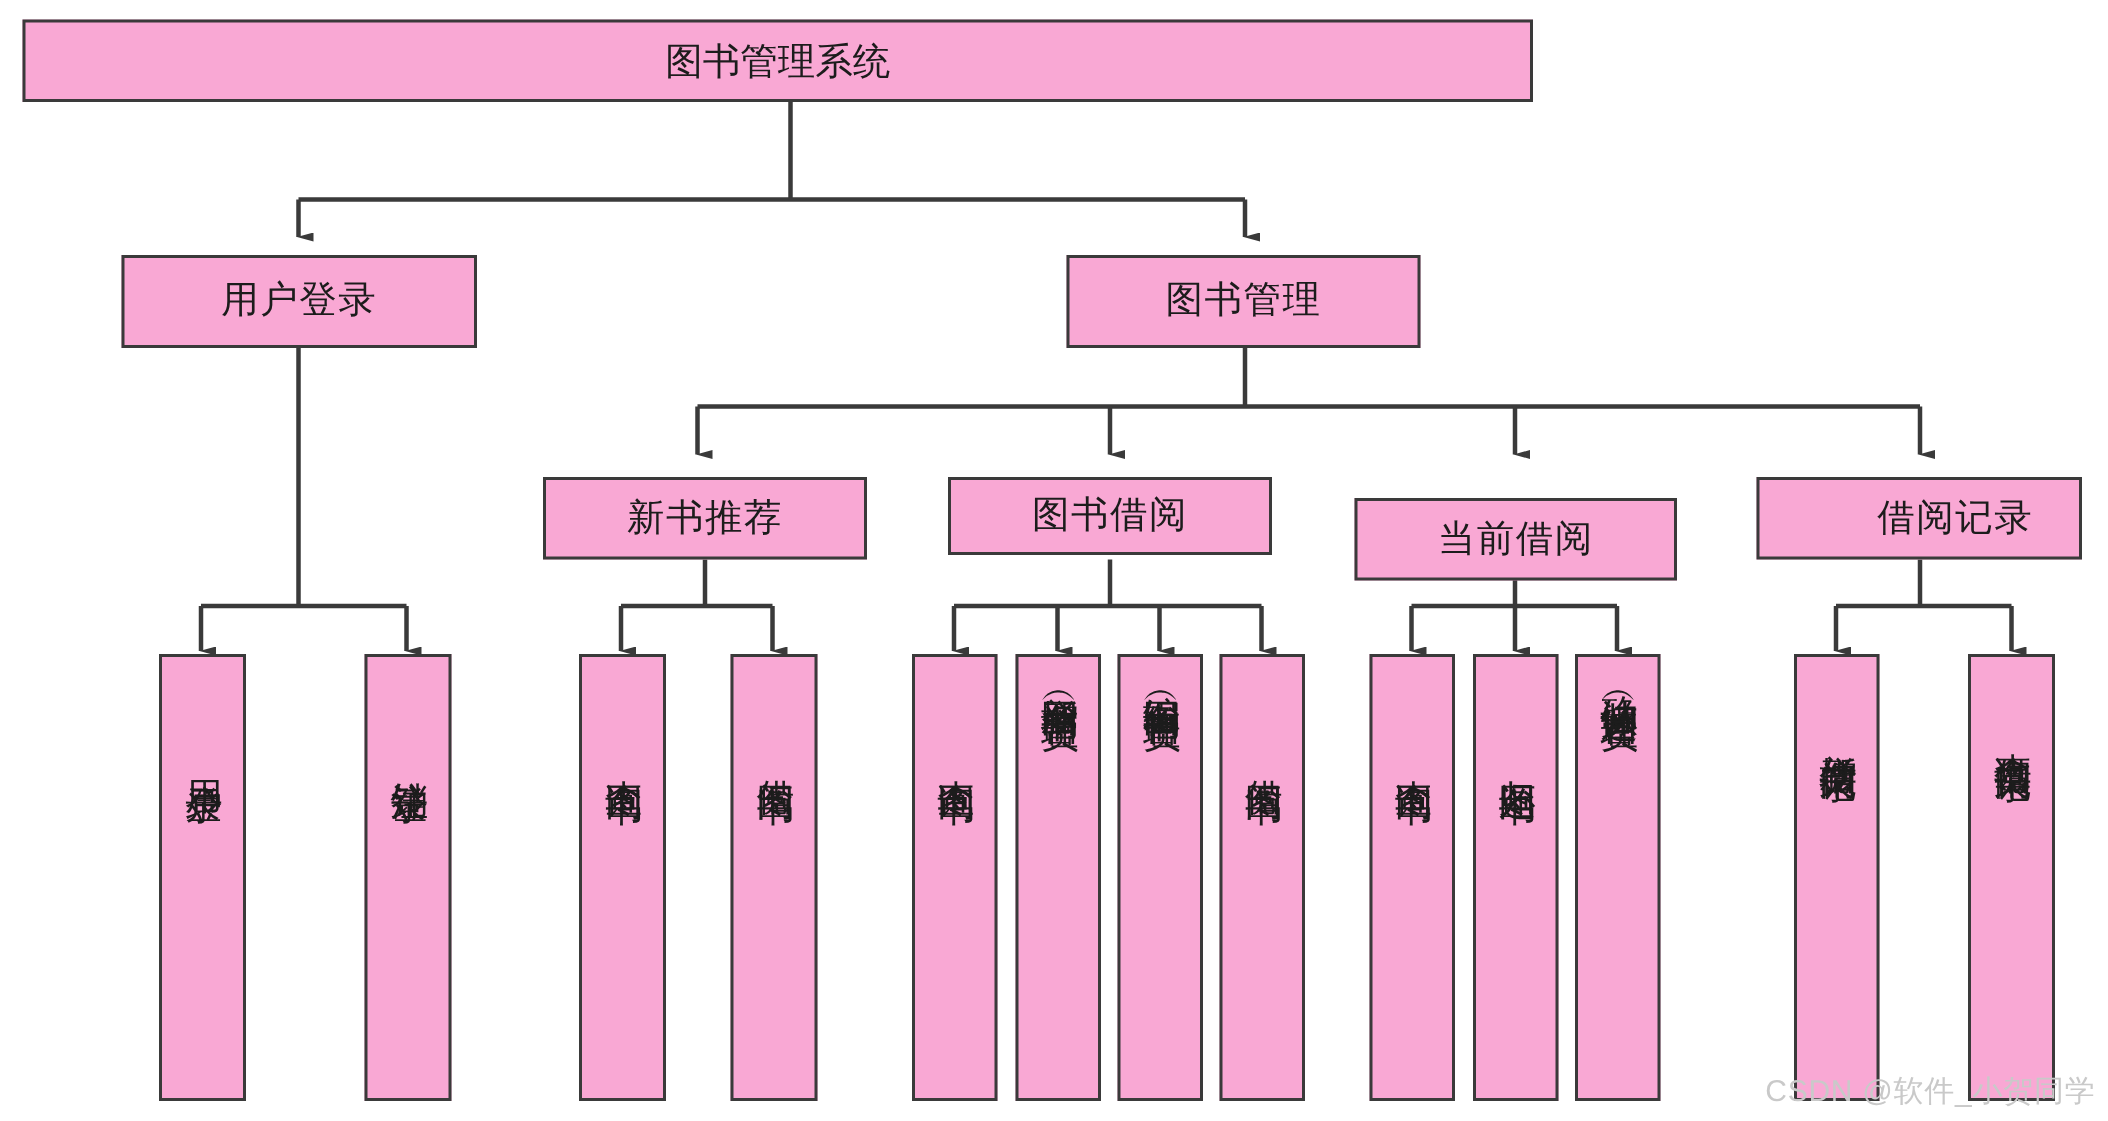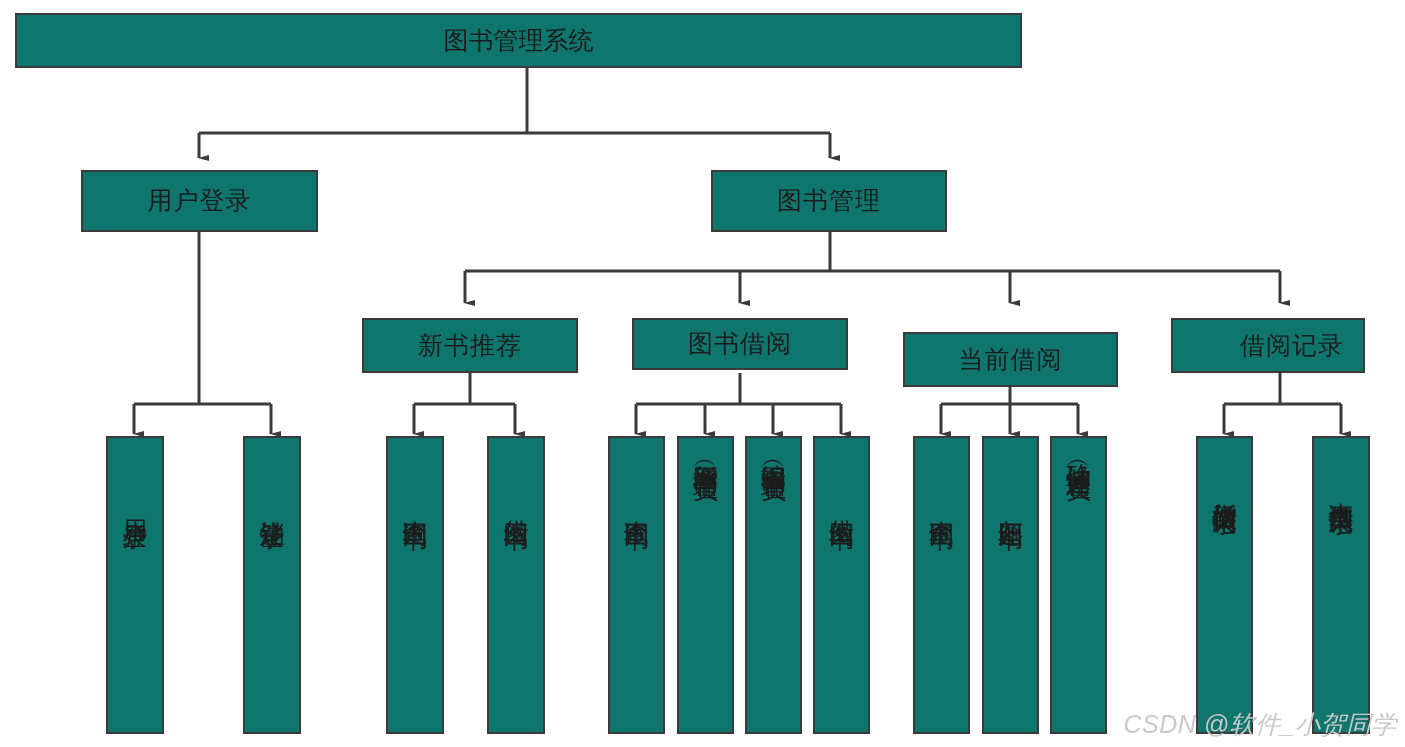--- a/index.html
+++ b/index.html
@@ -22,21 +22,21 @@
     left: 0;
     top: 0;
     width: 1405px;
     height: 747px;
     pointer-events: none;
   }
   .node {
     position: absolute;
     box-sizing: border-box;
     border: 2.5px solid #3a3a3a;
-    background: #0f766e;
+    background: #f9a8d4;
     display: flex;
     align-items: center;
     justify-content: center;
     color: #1c1c1c;
     text-align: left;
   }
   .node.h {
     font-size: 25px;
     letter-spacing: 1px;
     line-height: 1.1;
@@ -61,25 +61,24 @@
   .vtext.mid {
     margin-top: 56px;
   }
   .vtext.midsm {
     margin-top: 38px;
   }
   .watermark {
     position: absolute;
     right: 8px;
     bottom: 6px;
-    font-size: 25px;
+    font-size: 20px;
     color: #c9c9c9;
     letter-spacing: 0.5px;
     white-space: nowrap;
-    font-style: italic;
   }
 </style>
 </head>
 <body>
 
 <div id="canvas">
 
   <svg class="wires" viewBox="0 0 1405 747" xmlns="http://www.w3.org/2000/svg">
     <defs>
       <marker id="arrow" markerWidth="10" markerHeight="12" refX="3" refY="10" orient="auto" markerUnits="userSpaceOnUse">
@@ -143,21 +142,21 @@
 
   <div class="node h" style="left:711px; top:170px; width:236px; height:62px;">
     <span>图书管理</span>
   </div>
   <div class="node h" style="left:632px; top:318px; width:216px; height:52px;">
     <span>图书借阅</span>
   </div>
   <div class="node h" style="left:903px; top:318px; width:215px; height:55px;margin-top:14px;">
     <span>当前借阅</span>
   </div>
-  <div class="node h" style="left:1171px; top:318px; width:194px; height:55px;padding-left:48px;">
+  <div class="node h" style="left:1171px; top:318px; width:217px; height:55px;padding-left:48px;">
     <span>借阅记录</span>
   </div>
 
   <div class="node leaf" style="left:106px; top:436px; width:58px; height:298px;">
     <span class="vtext mid">用户登录</span>
   </div>
   <div class="node leaf" style="left:243px; top:436px; width:58px; height:298px;">
     <span class="vtext mid">注销登录</span>
   </div>
 

